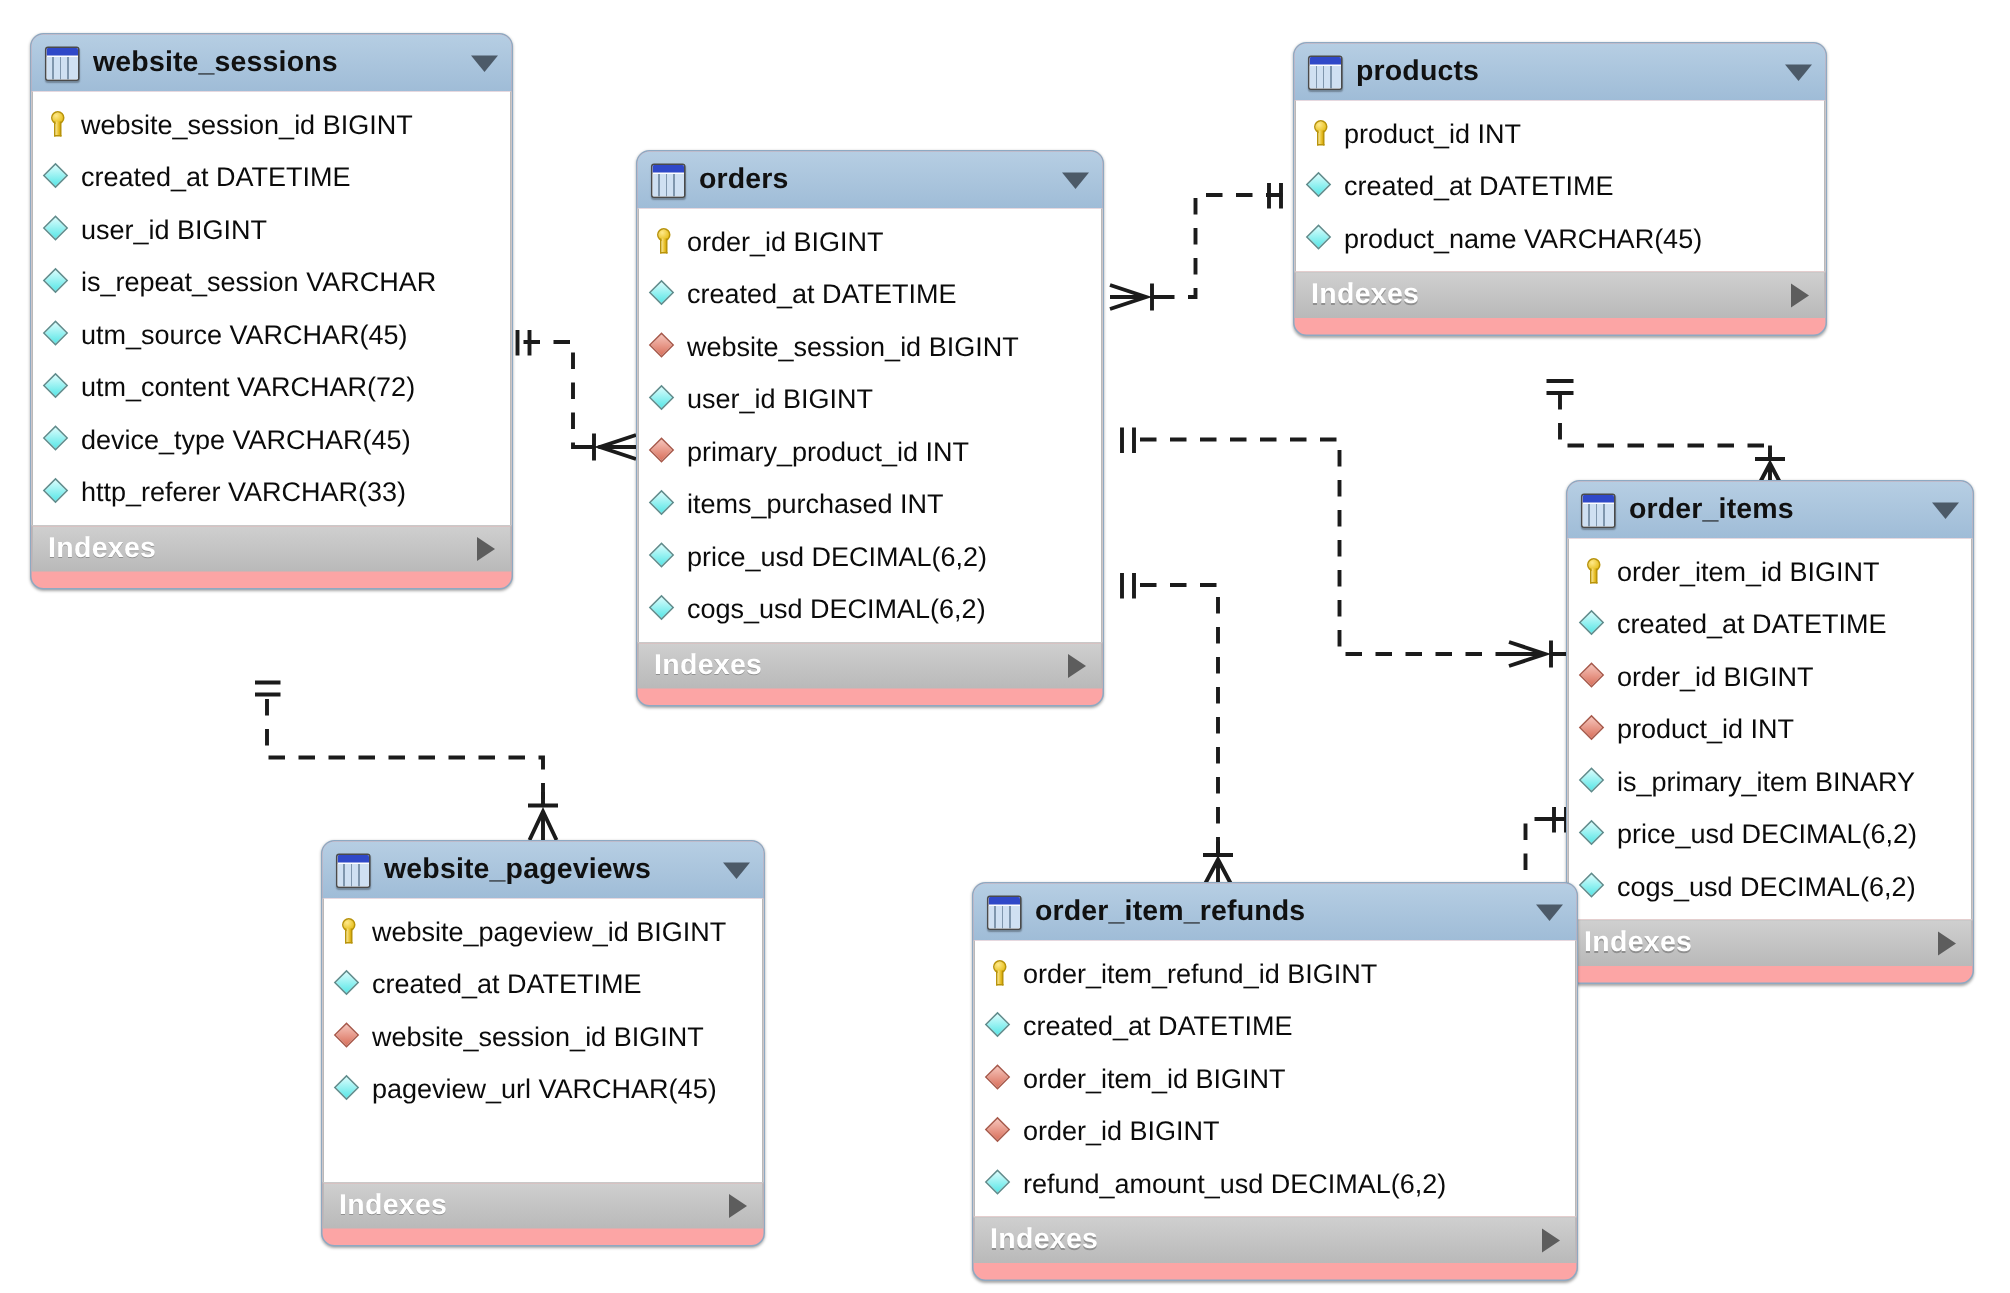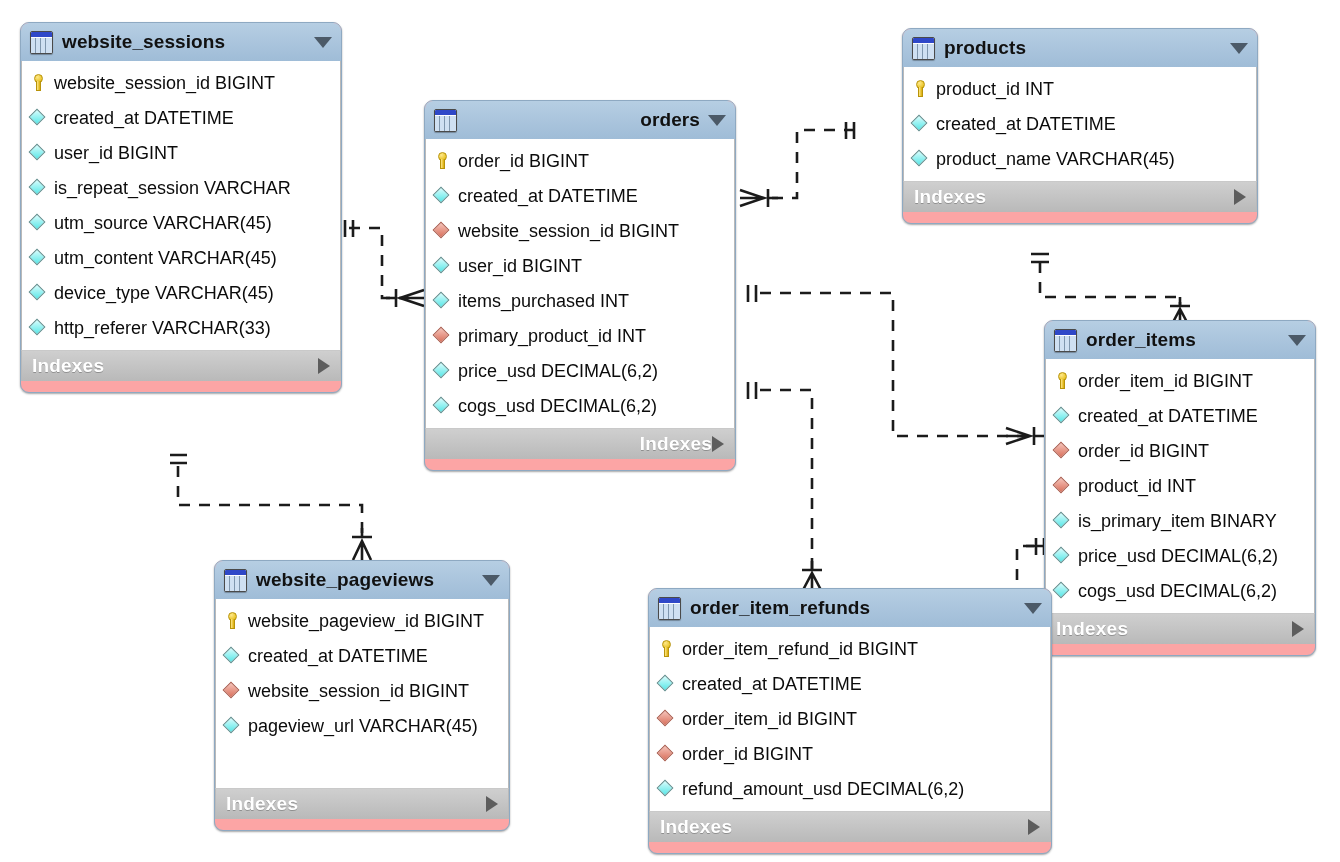--- a/index.html
+++ b/index.html
@@ -211,38 +211,38 @@
       <div class="col">
           <span class="gly dia cyan"></span>
           <span class="col-txt">is_repeat_session VARCHAR</span>
         </div>
       <div class="col">
           <span class="gly dia cyan"></span>
           <span class="col-txt">utm_source VARCHAR(45)</span>
         </div>
       <div class="col">
           <span class="gly dia cyan"></span>
-          <span class="col-txt">utm_content VARCHAR(45)</span>
+          <span class="col-txt">utm_content VARCHAR(72)</span>
         </div>
       <div class="col">
           <span class="gly dia cyan"></span>
           <span class="col-txt">device_type VARCHAR(45)</span>
         </div>
       <div class="col">
           <span class="gly dia cyan"></span>
           <span class="col-txt">http_referer VARCHAR(33)</span>
         </div>
     </div>
     <div class="idx">
       <span class="idx-lbl">Indexes</span>
       <span class="caret-right"></span>
     </div>
   </div>
 
-  <div class="tbl" style="left:424px;top:100px;width:312px;text-align:right;">
+  <div class="tbl" style="left:424px;top:100px;width:312px;">
     <div class="tbl-hdr">
       <span class="tbl-icon"></span>
       <span class="tbl-name">orders</span>
       <span class="caret-down"></span>
     </div>
     <div class="tbl-body">
       <div class="col">
           <span class="gly key"></span>
           <span class="col-txt">order_id BIGINT</span>
         </div>
@@ -252,43 +252,43 @@
         </div>
       <div class="col">
           <span class="gly dia red"></span>
           <span class="col-txt">website_session_id BIGINT</span>
         </div>
       <div class="col">
           <span class="gly dia cyan"></span>
           <span class="col-txt">user_id BIGINT</span>
         </div>
       <div class="col">
+          <span class="gly dia red"></span>
+          <span class="col-txt">primary_product_id INT</span>
+        </div>
+      <div class="col">
           <span class="gly dia cyan"></span>
           <span class="col-txt">items_purchased INT</span>
         </div>
       <div class="col">
-          <span class="gly dia red"></span>
-          <span class="col-txt">primary_product_id INT</span>
-        </div>
-      <div class="col">
           <span class="gly dia cyan"></span>
           <span class="col-txt">price_usd DECIMAL(6,2)</span>
         </div>
       <div class="col">
           <span class="gly dia cyan"></span>
           <span class="col-txt">cogs_usd DECIMAL(6,2)</span>
         </div>
     </div>
     <div class="idx">
       <span class="idx-lbl">Indexes</span>
       <span class="caret-right"></span>
     </div>
   </div>
 
-  <div class="tbl" style="left:862px;top:28px;width:356px;margin-left:40px;">
+  <div class="tbl" style="left:862px;top:28px;width:356px;">
     <div class="tbl-hdr">
       <span class="tbl-icon"></span>
       <span class="tbl-name">products</span>
       <span class="caret-down"></span>
     </div>
     <div class="tbl-body">
       <div class="col">
           <span class="gly key"></span>
           <span class="col-txt">product_id INT</span>
         </div>

